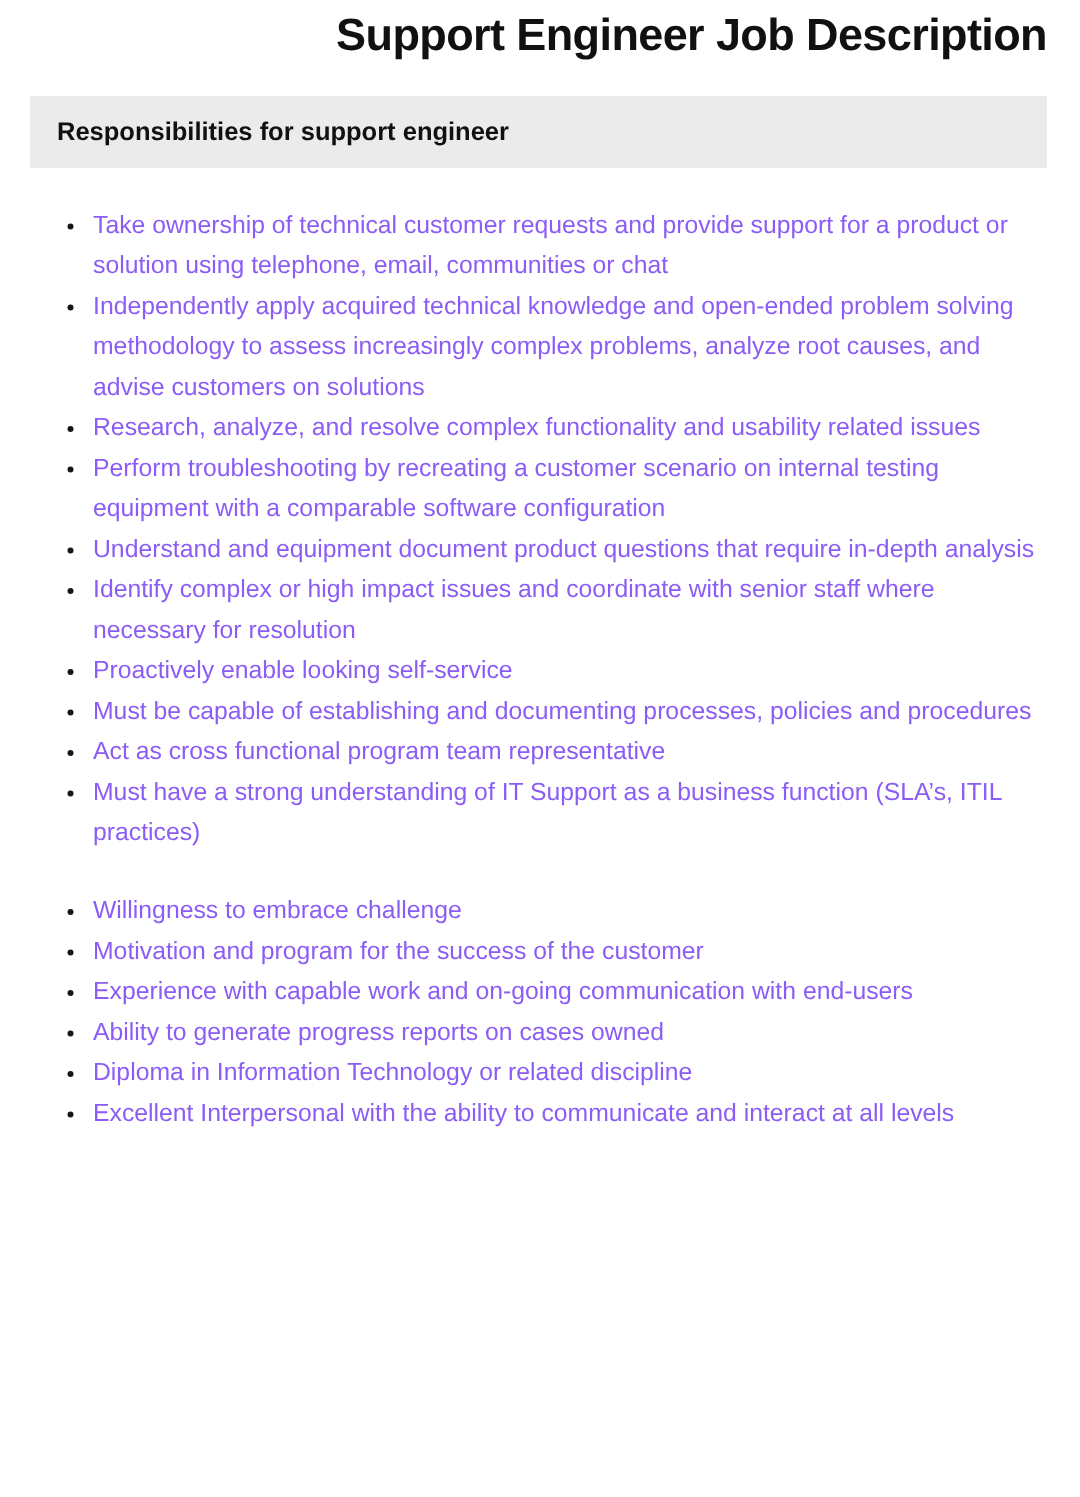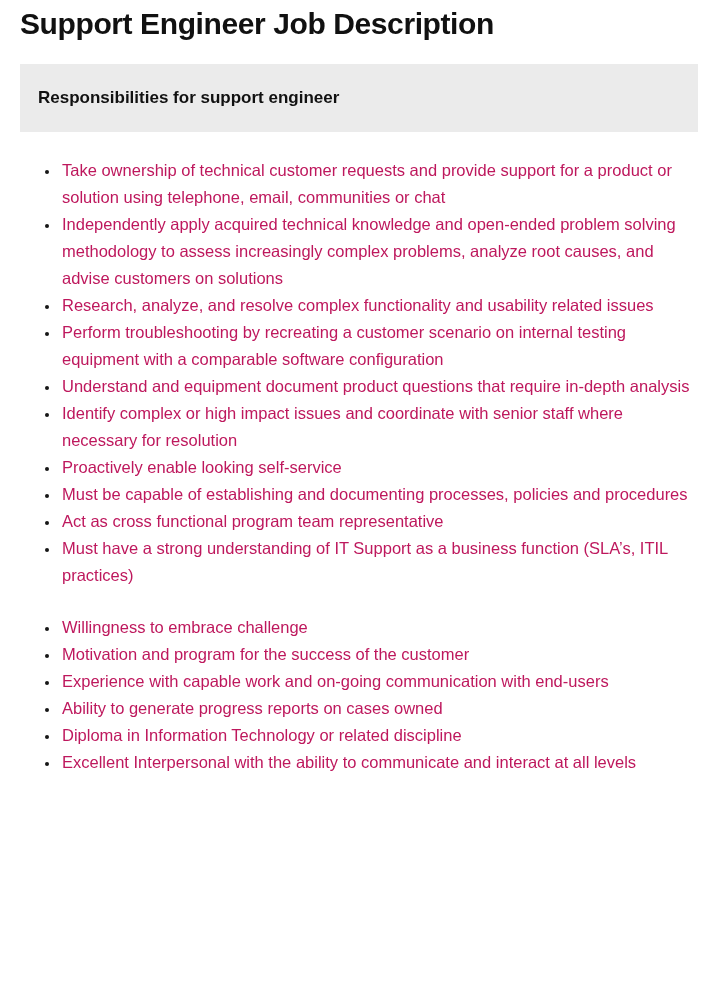--- a/index.html
+++ b/index.html
@@ -17,50 +17,50 @@
   }
   .page {
     padding: 6px 22px 20px 20px;
     box-sizing: border-box;
   }
   .doc-title {
     font-size: 30px;
     line-height: 36px;
     font-weight: bold;
     letter-spacing: -0.4px;
-    text-align: left;
+    text-align: right;
     color: #111111;
     margin: 0 0 22px 0;
   }
   .intro {
     font-size: 16.5px;
     line-height: 27px;
     margin: 0 0 12px 0;
   }
   .section-band {
     background: #ebebeb;
     height: 40px;
     line-height: 40px;
-    padding: 14px 18px;
+    padding: 4px 18px;
     font-size: 17px;
     font-weight: bold;
     color: #111111;
     white-space: nowrap;
     overflow: hidden;
   }
   ul.bullets {
     margin: 25px 0 20px 0;
     padding: 0 0 0 40px;
     list-style: disc;
     font-size: 16.5px;
     line-height: 27px;
   }
   ul.bullets li {
     padding-left: 2px;
-    color: #be185d;
+    color: #8b5cf6;
   }
   ul.bullets li::marker {
     color: #161616;
     font-size: 14px;
   }
 </style>
 </head>
 <body>
 
 <div class="page">

